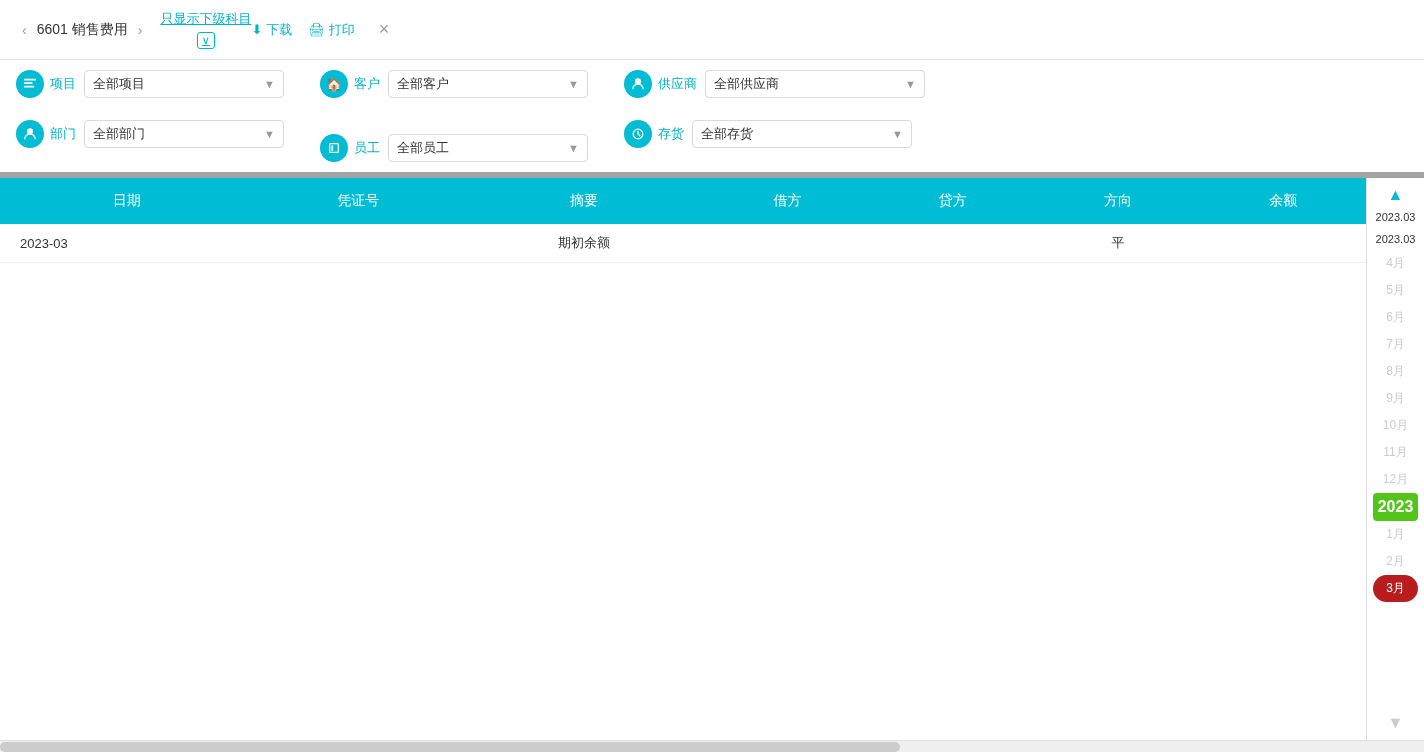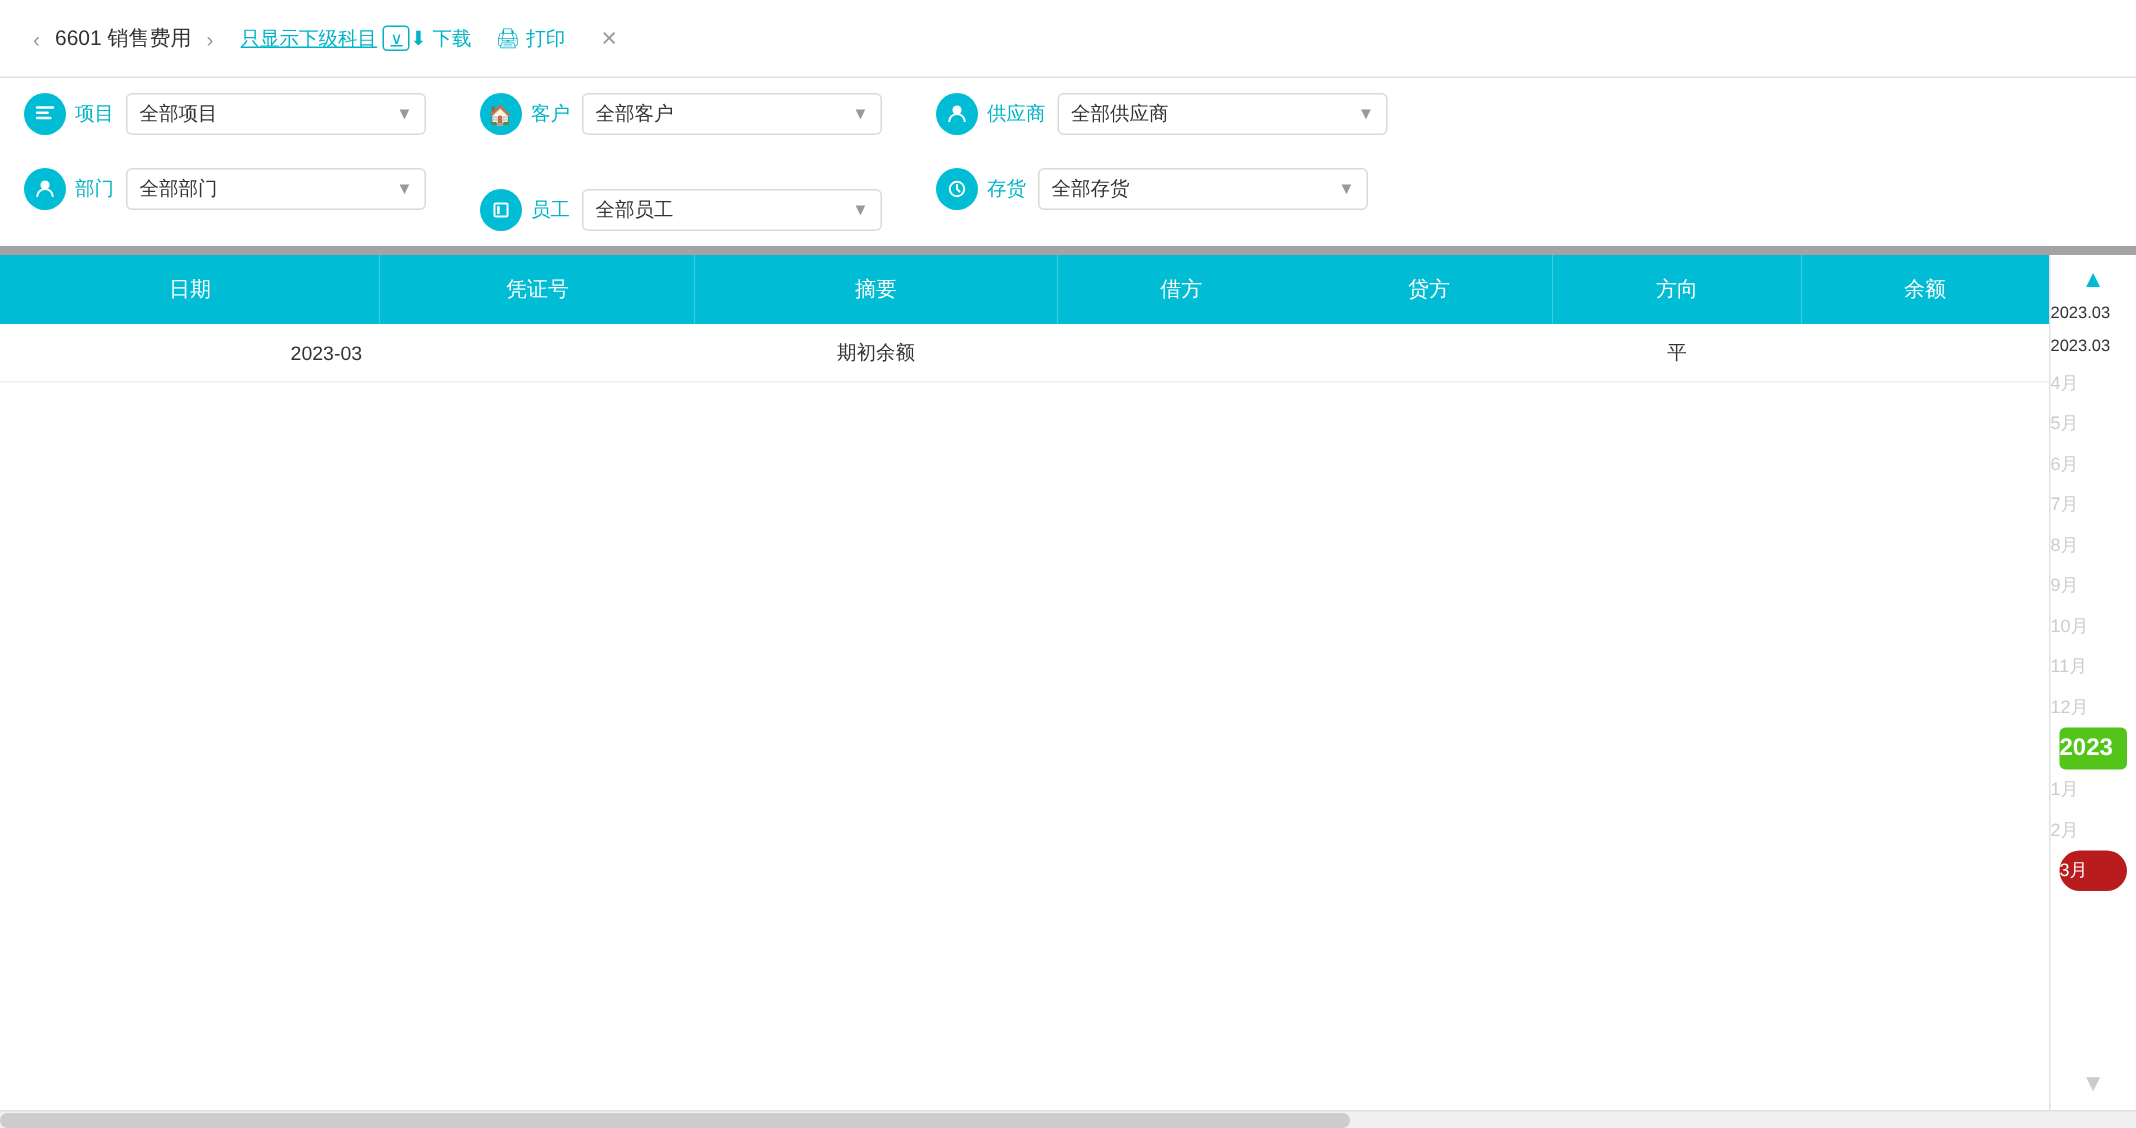--- a/index.html
+++ b/index.html
@@ -41,20 +41,21 @@
       font-weight: 500;
     }
     .show-sub {
       margin-left: 12px;
       color: #00b4c8;
       text-decoration: underline;
       cursor: pointer;
       display: flex;
       align-items: center;
       gap: 4px;
+      flex-direction: column;
     }
     .show-sub-arrow {
       display: inline-block;
       border: 1px solid #00b4c8;
       border-radius: 3px;
       padding: 1px 4px;
       font-size: 11px;
     }
     .page-title {
       flex: 1;
@@ -168,21 +169,21 @@
     .data-table tbody tr {
       border-bottom: 1px solid #f0f0f0;
     }
     .data-table tbody td {
       padding: 10px 12px;
       text-align: center;
       color: #333;
       font-size: 13px;
     }
     .data-table tbody td:first-child {
-      text-align: right;
+      text-align: left;
       padding-left: 20px;
     }
     .data-table tbody td:nth-child(3) {
       text-align: center;
     }
     
     .scroll-bar-container {
       height: 12px;
       background: #f0f0f0;
       position: relative;
@@ -204,20 +205,21 @@
       border-left: 1px solid #e0e0e0;
       display: flex;
       flex-direction: column;
       align-items: center;
       padding: 6px 0;
       overflow: hidden;
       position: relative;
     }
     .timeline-item {
       width: 100%;
+      text-align: center;
       padding: 5px 0;
       color: #ccc;
       font-size: 12px;
       cursor: pointer;
       position: relative;
     }
     .timeline-item.active {
       background: #b91c1c;
       color: #fff;
       border-radius: 20px;

